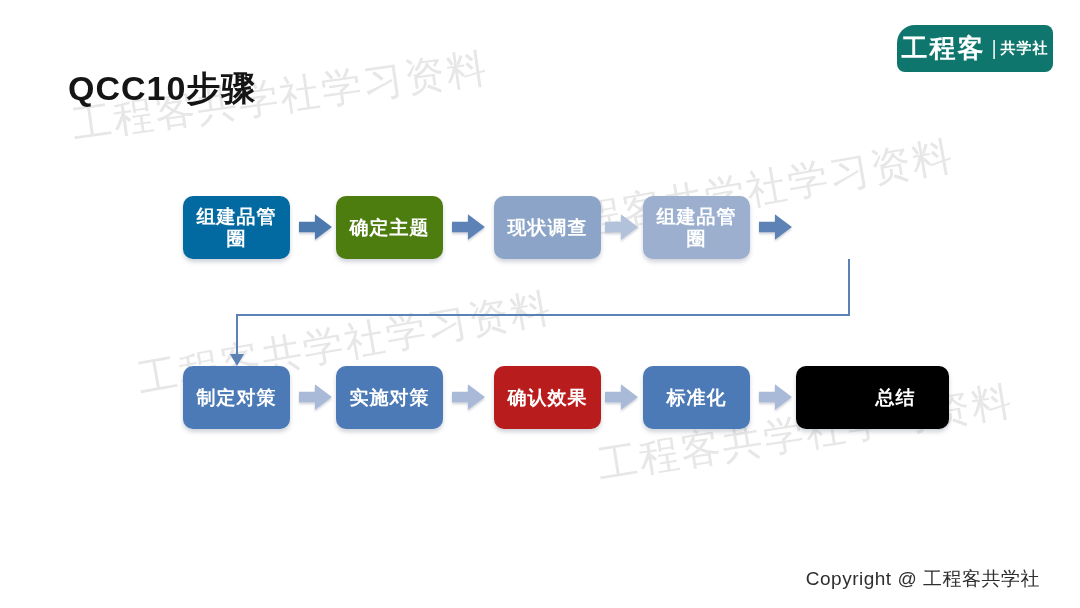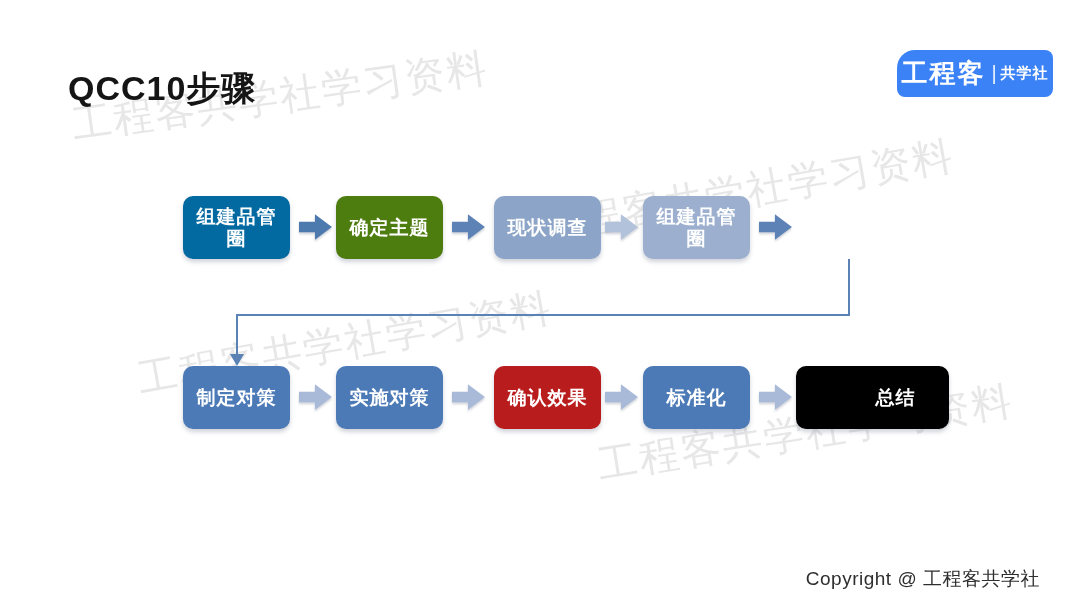--- a/index.html
+++ b/index.html
@@ -61,21 +61,21 @@
 
 <div class="slide">
 
   <div class="wm wm1">工程客共学社学习资料</div>
   <div class="wm wm2">工程客共学社学习资料</div>
   <div class="wm wm3">工程客共学社学习资料</div>
   <div class="wm wm4">工程客共学社学习资料</div>
 
   <h1 class="title">QCC10步骤</h1>
 
-  <div class="badge" style="background-color: #3b82f6; margin-top: 25px;">
+  <div class="badge" style="background-color: #0f766e;">
     <span class="badge-main">工程客</span>
     <span class="badge-divider">|</span>
     <span class="badge-sub">共学社</span>
   </div>
 
   <svg class="connector" viewBox="0 0 1080 608">
     <polyline points="849,259 849,315 237,315 237,355" fill="none" stroke-width="2" stroke="#5b82b4"></polyline>
     <polygon points="230,354 244,354 237,366" fill="#5b82b4"></polygon>
   </svg>
 

